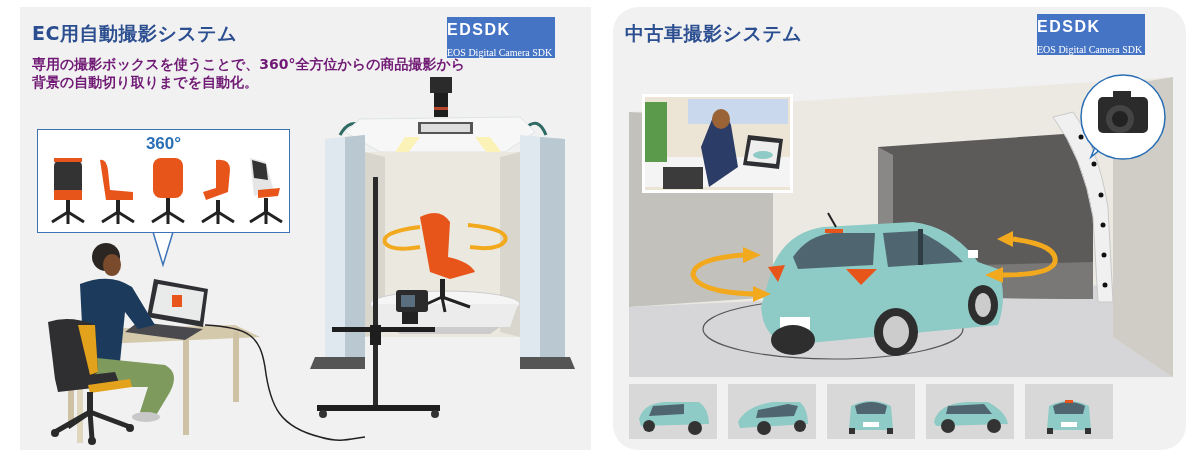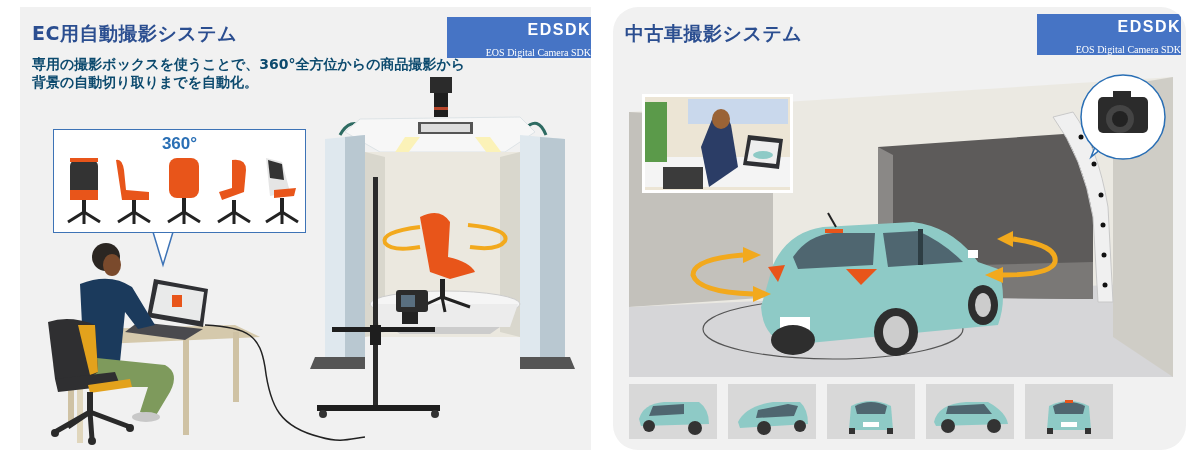--- a/index.html
+++ b/index.html
@@ -2,28 +2,28 @@
 <html><head>
 <meta charset="utf-8">
 <style>
   * { box-sizing: border-box; margin: 0; padding: 0; }
   html, body { width: 1200px; height: 461px; background: #ffffff; overflow: hidden; }
   body { position: relative; font-family: "DejaVu Sans", "Liberation Sans", sans-serif; }
   .panel { position: absolute; background: #f1f1f1; overflow: hidden; }
   #panel-left { left: 20px; top: 7px; width: 571px; height: 443px; }
   #panel-right { left: 613px; top: 7px; width: 573px; height: 443px; border-radius: 25px; }
   .title { position: absolute; left: 12px; top: 14px; font-size: 19px; font-weight: bold; color: #2b4e90; letter-spacing: 0.5px; white-space: nowrap; }
-  .desc { position: absolute; left: 12px; top: 48px; font-size: 14px; font-weight: bold; color: #0c4a6e; line-height: 18px; width: 440px; }
-  .badge { position: absolute; width: 144px; height: 41px; background: #4674c5; color: #fff; text-align: right; }
+  .desc { position: absolute; left: 12px; top: 48px; font-size: 14px; font-weight: bold; color: #701a75; line-height: 18px; width: 440px; }
+  .badge { position: absolute; width: 108px; height: 41px; background: #4674c5; color: #fff; text-align: left; }
   .badge .b1 { font-family: "Liberation Sans", sans-serif; font-weight: bold; font-size: 16px; letter-spacing: 1.5px; margin-top: 4px; line-height: 18px; }
   .badge .b2 { font-family: Liberation Serif, serif; font-size: 10px; line-height: 12px; margin-top: 8px; }
   #badge-left { left: 427px; top: 10px; }
   #badge-right { left: 424px; top: 7px; }
   svg { position: absolute; left: 0; top: 0; }
-  .box360 { position: absolute; left: 17px; top: 122px; width: 253px; height: 104px; background: #fff; border: 1.5px solid #3d73b6; margin-left: 16px; }
+  .box360 { position: absolute; left: 17px; top: 122px; width: 253px; height: 104px; background: #fff; border: 1.5px solid #3d73b6; }
   .box360 .lbl { position: absolute; left: 0; right: 0; top: 4px; text-align: center; font-family: "Liberation Sans", sans-serif; font-weight: bold; font-size: 17px; color: #2a6fb5; }
   .thumbs { position: absolute; left: 16px; top: 377px; width: 546px; height: 55px; }
   .thumb { position: absolute; top: 0; width: 88px; height: 55px; background: #d8d8d8; }
 </style>
 </head>
 <body>
 
 <div id="panel-left" class="panel">
   <div class="title">EC用自動撮影システム</div>
   <div class="desc">専用の撮影ボックスを使うことで、360°全方位からの商品撮影から背景の自動切り取りまでを自動化。</div>

